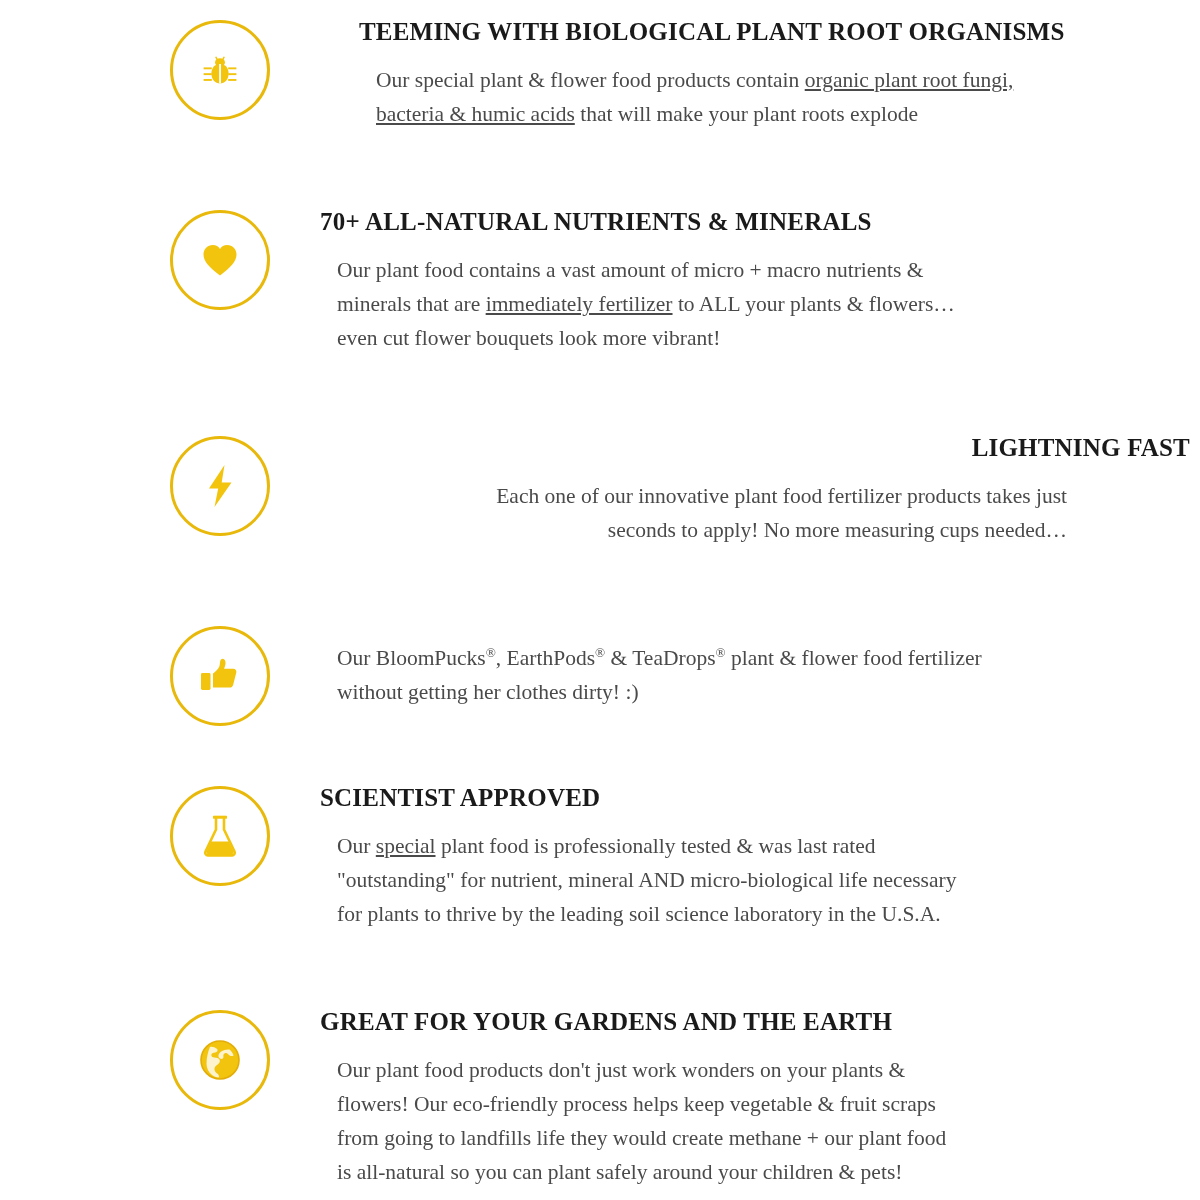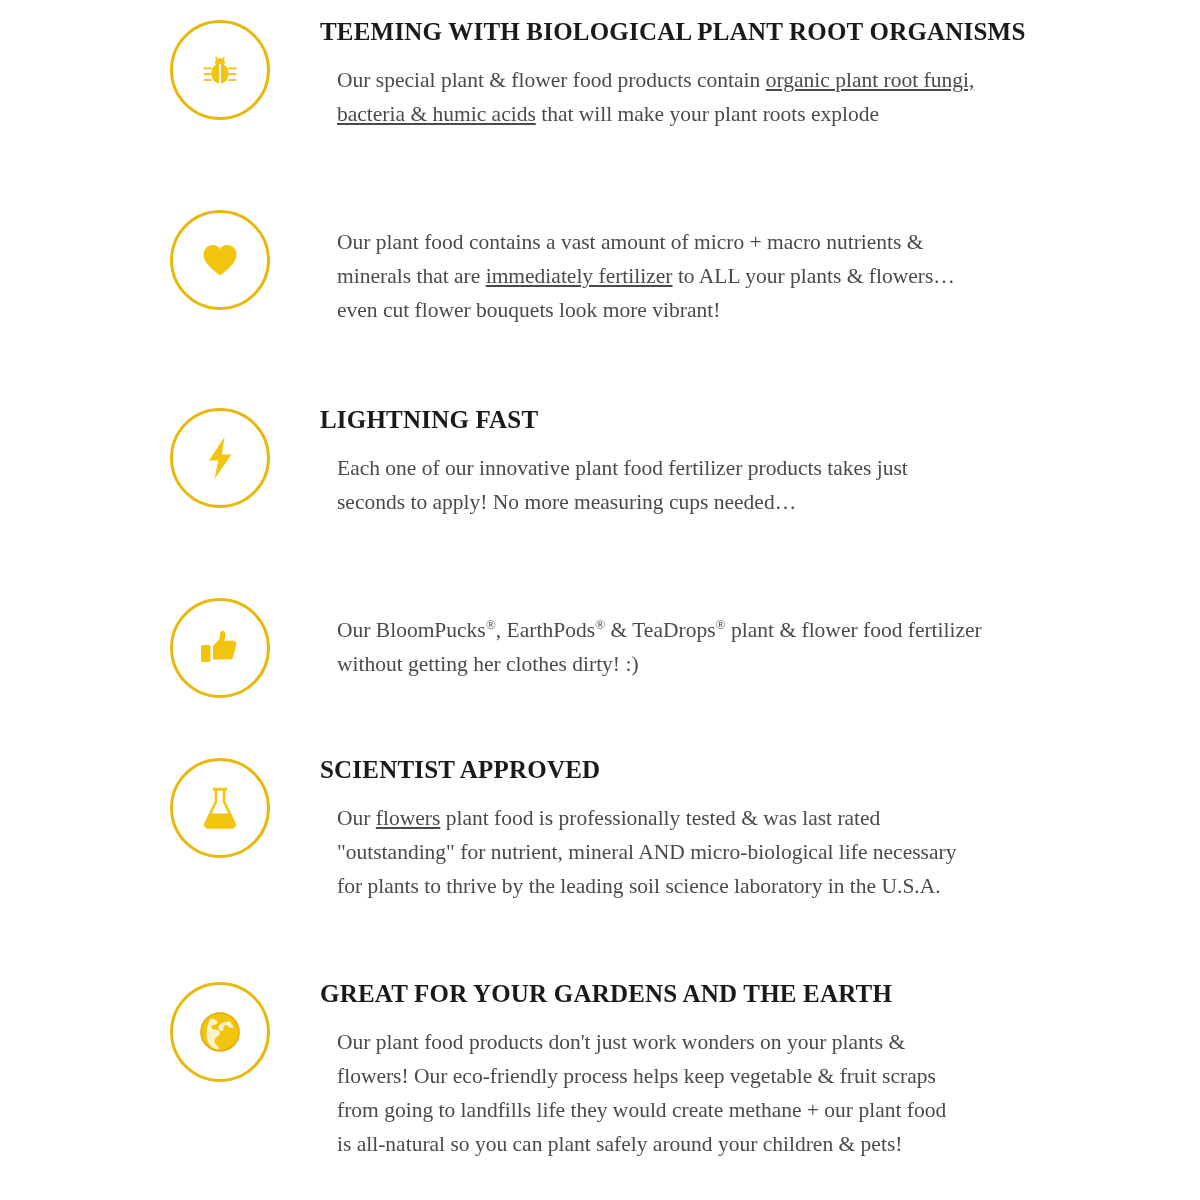--- a/index.html
+++ b/index.html
@@ -21,23 +21,23 @@
 
   .feature-row {
     display: flex;
     align-items: flex-start;
     width: 1200px;
     padding-left: 170px;
     padding-right: 10px;
   }
 
   
-  .feature-row.r1 { padding-top: 18px; }
+  .feature-row.r1 { padding-top: 18px; gap: 39px; }
   .feature-row.r2 { padding-top: 60px; }
-  .feature-row.r3 { padding-top: 62px; }
+  .feature-row.r3 { padding-top: 62px; text-align: right; }
   .feature-row.r4 { padding-top: 60px; }
   .feature-row.r5 { padding-top: 58px; }
   .feature-row.r6 { padding-top: 60px; }
 
   .icon-badge {
     flex: 0 0 100px;
     width: 100px;
     height: 100px;
     border-radius: 50%;
     border: 3px solid #e8b80b;
@@ -116,20 +116,21 @@
 
   <div class="feature-row r2">
     <div class="icon-badge">
       <span>
         <svg width="42" height="42" viewBox="0 0 42 42">
           <path fill="#f2c40d" d="M21 36.5C10.2 28.3 4.5 22.4 4.5 15.6 4.5 10 8.7 6 13.8 6c3.1 0 5.8 1.6 7.2 4 1.4-2.4 4.1-4 7.2-4 5.1 0 9.3 4 9.3 9.6 0 6.8-5.7 12.7-16.5 20.9z"></path>
         </svg>
       </span>
     </div>
     <div class="feature-body">
+      <h3 class="feature-title">70+ ALL-NATURAL NUTRIENTS &amp; MINERALS</h3>
       <p class="feature-desc">
           <span class="nowrapline"><span>Our plant food contains a vast amount of micro + macro nutrients &amp;</span></span>
           <span class="nowrapline"><span>minerals that are </span><u>immediately fertilizer</u><span> to ALL your plants &amp; flowers…</span></span>
           <span class="nowrapline"><span>even cut flower bouquets look more vibrant!</span></span>
         </p>
     </div>
   </div>
 
   <div class="feature-row r3">
     <div class="icon-badge">
@@ -176,21 +177,21 @@
             <path d="M16 4.5v12L5.5 38.5c-.9 1.9.4 3.9 2.4 3.9h24.2c2 0 3.3-2 2.4-3.9L24 16.5v-12"></path>
           </g>
           <path fill="#f2c40d" d="M11.2 28.5h17.6l4.6 9.7c.7 1.5-.3 3.1-1.9 3.1H8.5c-1.6 0-2.6-1.6-1.9-3.1l4.6-9.7z"></path>
           <path fill="#f2c40d" d="M13 3h14v2.6H13z"></path>
         </svg>
       </span>
     </div>
     <div class="feature-body">
       <h3 class="feature-title">SCIENTIST APPROVED</h3>
       <p class="feature-desc">
-          <span class="nowrapline"><span>Our </span><u>flowers</u><span> plant food is professionally tested &amp; was last rated</span></span>
+          <span class="nowrapline"><span>Our </span><u>special</u><span> plant food is professionally tested &amp; was last rated</span></span>
           <span class="nowrapline"><span>"outstanding" for nutrient, mineral AND micro-biological life necessary</span></span>
           <span class="nowrapline"><span>for plants to thrive by the leading soil science laboratory in the U.S.A.</span></span>
         </p>
     </div>
   </div>
 
   <div class="feature-row r6">
     <div class="icon-badge">
       <span>
         <svg width="44" height="44" viewBox="0 0 44 44">

